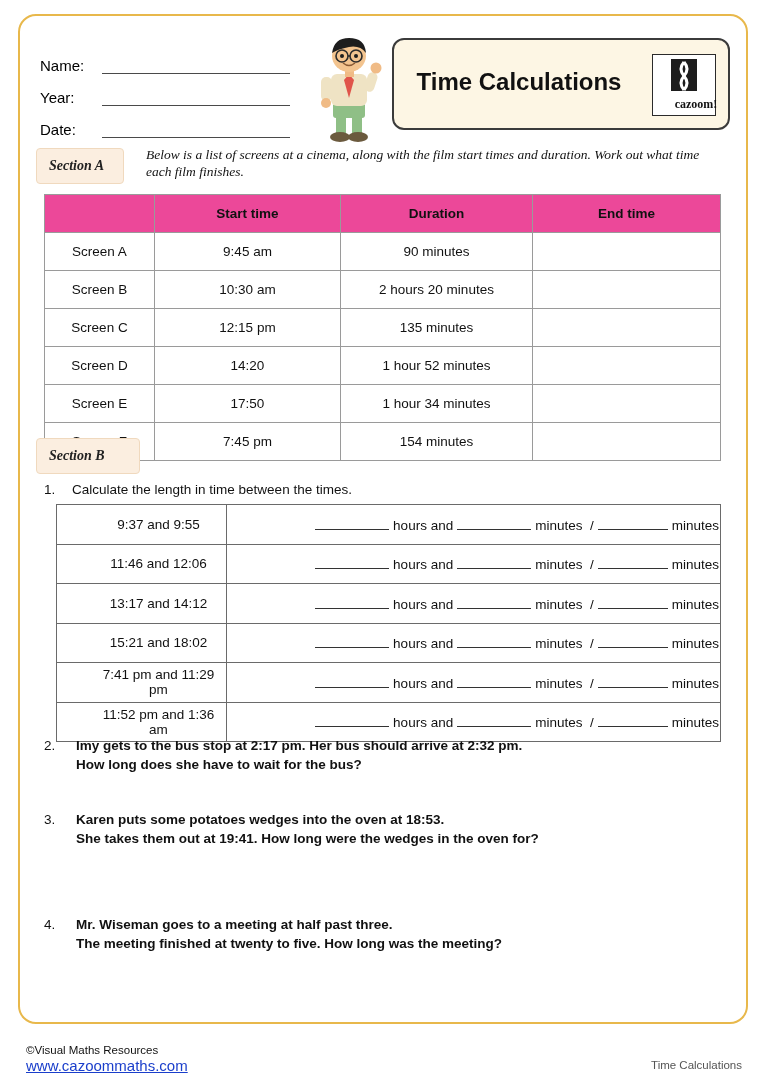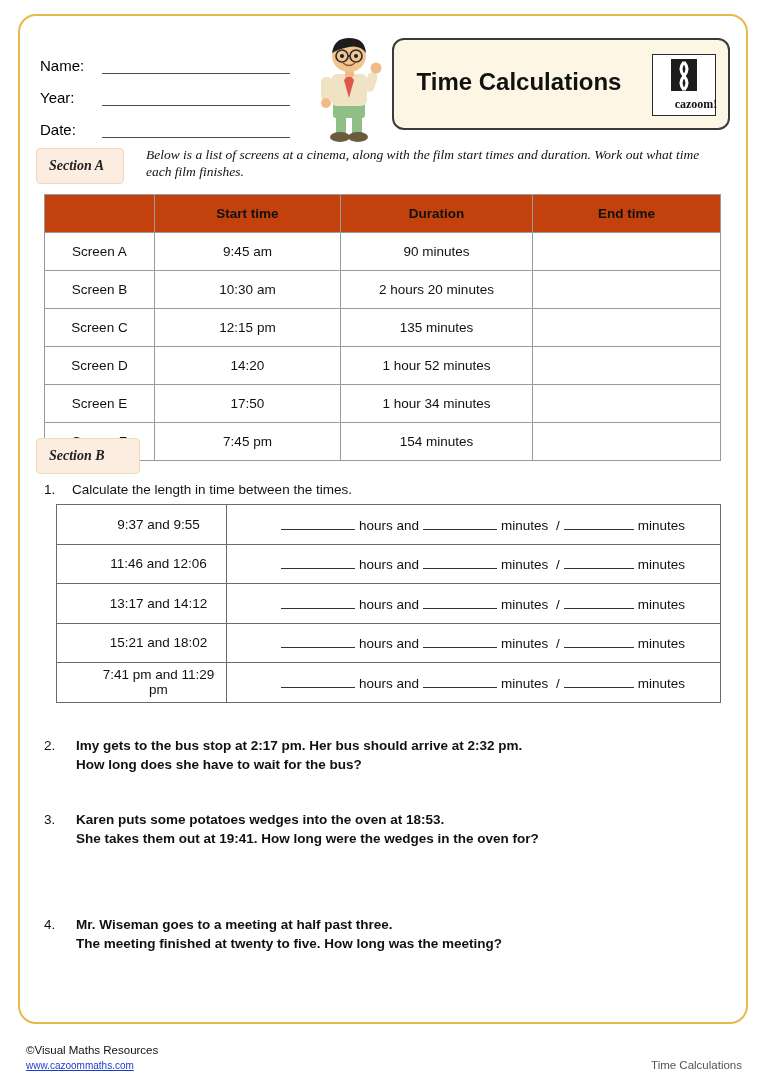--- a/index.html
+++ b/index.html
@@ -164,21 +164,21 @@
     table-layout: fixed;
   }
   .table-a th, .table-a td {
     border: 1px solid #9a9a9a;
     height: 35px;
     text-align: center;
     font-size: 13.5px;
     color: #111;
   }
   .table-a th {
-    background: #c2410c;
+    background: #ec4899;
     font-weight: bold;
     font-size: 13.5px;
   }
   .table-a col.c1 { width: 110px; }
   .table-a col.c2 { width: 186px; }
   .table-a col.c3 { width: 192px; }
   .table-a col.c4 { width: 188px; }
   .q1-num {
     position: absolute;
     left: 44px;
@@ -203,21 +203,21 @@
   .table-b td {
     border: 1px solid #6a6a6a;
     height: 36.5px;
     font-size: 13.5px;
     color: #111;
   }
   .table-b col.b1 { width: 170px; }
   .table-b col.b2 { width: 494px; }
   .tb-left { text-align: center; padding-left: 35px; }
   .tb-right {
-    text-align: center;
+    text-align: right;
     padding-left: 16px;
   }
   .blankline {
     display: inline-block;
     border-bottom: 1.2px solid #333;
     width: 74px;
     height: 13px;
     margin: 0 4px;
     vertical-align: baseline;
   }
@@ -250,21 +250,21 @@
     position: absolute;
     left: 26px;
     top: 1043px;
     font-size: 11.5px;
     color: #111;
     line-height: 15px;
   }
   .footer-link {
     color: #1a3ecb;
     text-decoration: underline;
-    font-size: 10px;
+    font-size: 15px;
   }
   .footer-right {
     position: absolute;
     right: 26px;
     top: 1059px;
     font-size: 11.5px;
     color: #555;
   }
 </style>
 </head>
@@ -436,20 +436,26 @@
         <td class="tb-right">
           <span class="blankline"></span><span>hours and</span><span class="blankline"></span><span>minutes</span>&nbsp; <span>/</span><span class="blankline short"></span><span>minutes</span>
         </td>
       </tr>
       <tr>
         <td class="tb-left">7:41 pm and 11:29 pm</td>
         <td class="tb-right">
           <span class="blankline"></span><span>hours and</span><span class="blankline"></span><span>minutes</span>&nbsp; <span>/</span><span class="blankline short"></span><span>minutes</span>
         </td>
       </tr>
+      <tr>
+        <td class="tb-left">11:52 pm and 1:36 am</td>
+        <td class="tb-right">
+          <span class="blankline"></span><span>hours and</span><span class="blankline"></span><span>minutes</span>&nbsp; <span>/</span><span class="blankline short"></span><span>minutes</span>
+        </td>
+      </tr>
     </tbody>
   </table>
 
   <div class="wq" id="q2">
     <span class="n">2.</span>
     <span class="body">Imy gets to the bus stop at 2:17 pm. Her bus should arrive at 2:32 pm.</span>
     <span class="body">How long does she have to wait for the bus?</span>
   </div>
 
   <div class="wq" id="q3">

